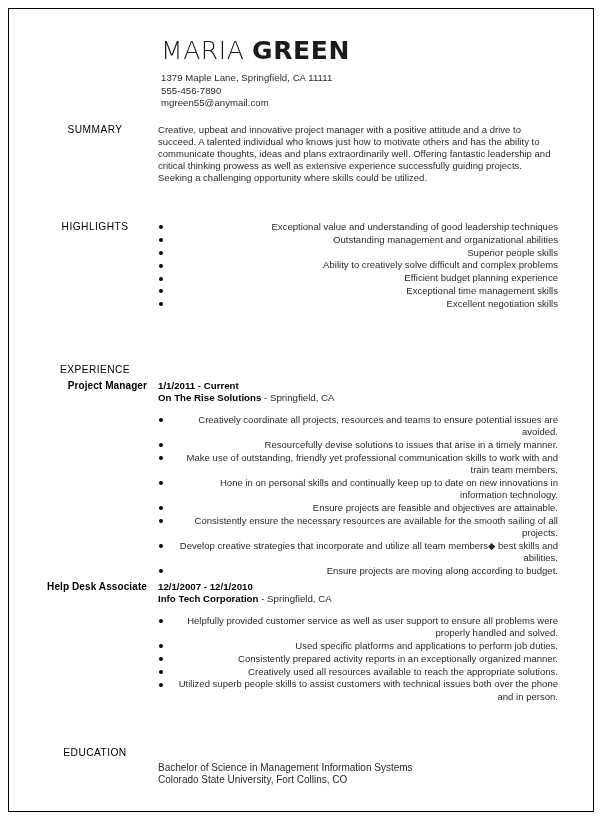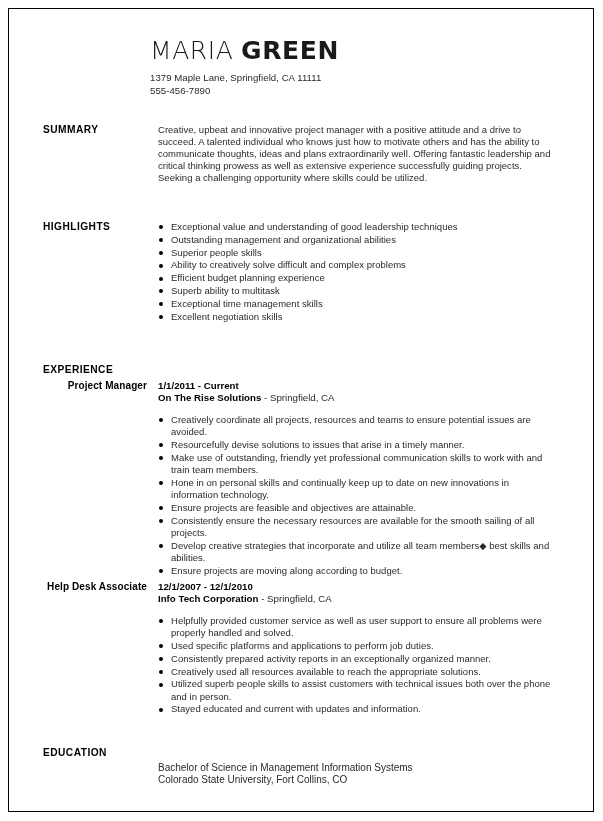--- a/index.html
+++ b/index.html
@@ -25,21 +25,21 @@
     height: 804px;
     border: 1px solid #000000;
     background: #ffffff;
     box-sizing: border-box;
     overflow: hidden;
   }
 
   
   .header-block {
     position: absolute;
-    left: 141px;
+    left: 152px;
     top: 26px;
     width: 420px;
   }
   .full-name {
     font-size: 25px;
     line-height: 30px;
     letter-spacing: 0.6px;
     white-space: nowrap;
     margin-bottom: 6px;
   }
@@ -66,23 +66,23 @@
   }
   .label-col {
     position: absolute;
     left: 0;
     width: 146px;
     box-sizing: border-box;
     padding-right: 8px;
   }
   .section-title {
     font-size: 10.2px;
-    font-weight: 700;
+    font-weight: 400;
     letter-spacing: 0.45px;
-    text-align: left;
+    text-align: center;
     padding-left: 34px;
     color: #000000;
     white-space: nowrap;
   }
   .job-title {
     font-size: 10px;
     font-weight: 700;
     letter-spacing: 0.1px;
     text-align: right;
     color: #000000;
@@ -123,20 +123,21 @@
     position: absolute;
     left: 1px;
     top: 4.4px;
     width: 4px;
     height: 4px;
     border-radius: 50%;
     background: #000000;
   }
   .bullets-indent {
     margin-left: 36px;
+    text-align: right;
   }
 
   
   .job-dates {
     font-size: 9.7px;
     line-height: 12.4px;
     font-weight: 700;
     color: #000000;
   }
   .job-company {
@@ -160,20 +161,21 @@
 <body>
 
 <div id="page-frame">
 
   <div class="header-block">
     <div class="full-name">
       <span class="name-first">MARIA</span><span>&nbsp;</span><span class="name-last">GREEN</span>
     </div>
     <div class="contact-line">1379 Maple Lane, Springfield, CA 11111</div>
     <div class="contact-line">555-456-7890</div>
+    <div class="contact-line">mgreen55@anymail.com</div>
   </div>
 
   <div class="section" style="top:115px;">
     <div class="label-col">
       <div class="section-title">SUMMARY</div>
     </div>
     <div class="content-col">
       <div class="para">Creative, upbeat and innovative project manager with a positive attitude and a drive to succeed. A talented individual who knows just how to motivate others and has the ability to communicate thoughts, ideas and plans extraordinarily well. Offering fantastic leadership and critical thinking prowess as well as extensive experience successfully guiding projects. Seeking a challenging opportunity where skills could be utilized.</div>
     </div>
   </div>
@@ -182,21 +184,20 @@
     <div class="label-col">
       <div class="section-title">HIGHLIGHTS</div>
     </div>
     <div class="content-col">
       <ul class="bullets bullets-indent">
         <li>Exceptional value and understanding of good leadership techniques</li>
         <li>Outstanding management and organizational abilities</li>
         <li>Superior people skills</li>
         <li>Ability to creatively solve difficult and complex problems</li>
         <li>Efficient budget planning experience</li>
-        <li>Superb ability to multitask</li>
         <li>Exceptional time management skills</li>
         <li>Excellent negotiation skills</li>
       </ul>
     </div>
   </div>
 
   <div class="section" style="top:355px;">
     <div class="label-col">
       <div class="section-title">EXPERIENCE</div>
     </div>
@@ -232,21 +233,20 @@
       <div class="job-dates">12/1/2007 - 12/1/2010</div>
       <div class="job-company">
         <span class="company-name">Info Tech Corporation</span><span>&nbsp;</span><span>- Springfield, CA</span>
       </div>
       <ul class="bullets bullets-indent" style="margin-top:9px;">
         <li>Helpfully provided customer service as well as user support to ensure all problems were properly handled and solved.</li>
         <li>Used specific platforms and applications to perform job duties.</li>
         <li>Consistently prepared activity reports in an exceptionally organized manner.</li>
         <li>Creatively used all resources available to reach the appropriate solutions.</li>
         <li>Utilized superb people skills to assist customers with technical issues both over the phone and in person.</li>
-        <li>Stayed educated and current with updates and information.</li>
       </ul>
     </div>
   </div>
 
   <div class="section" style="top:738px;">
     <div class="label-col">
       <div class="section-title">EDUCATION</div>
     </div>
     <div class="content-col" style="top:15px; position:absolute;">
       <div class="edu-line">Bachelor of Science in Management Information Systems</div>

